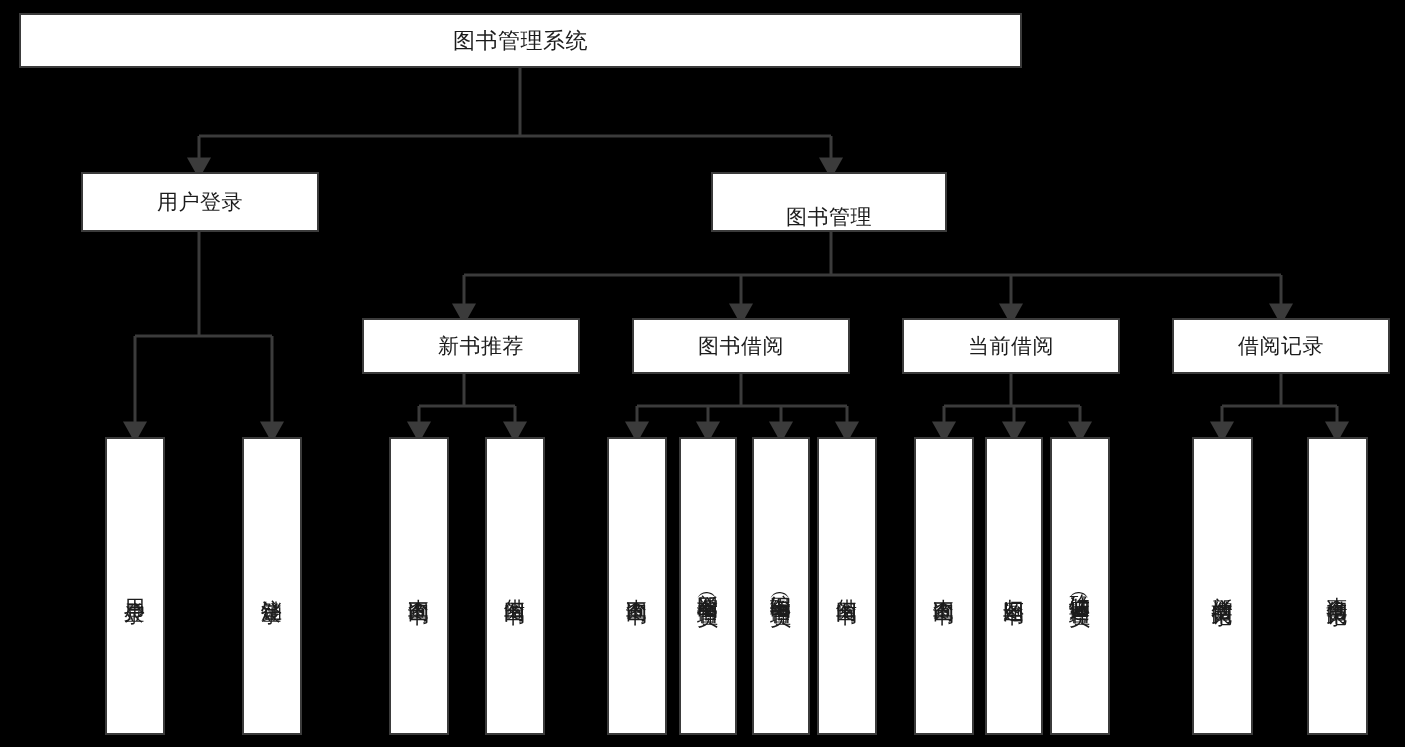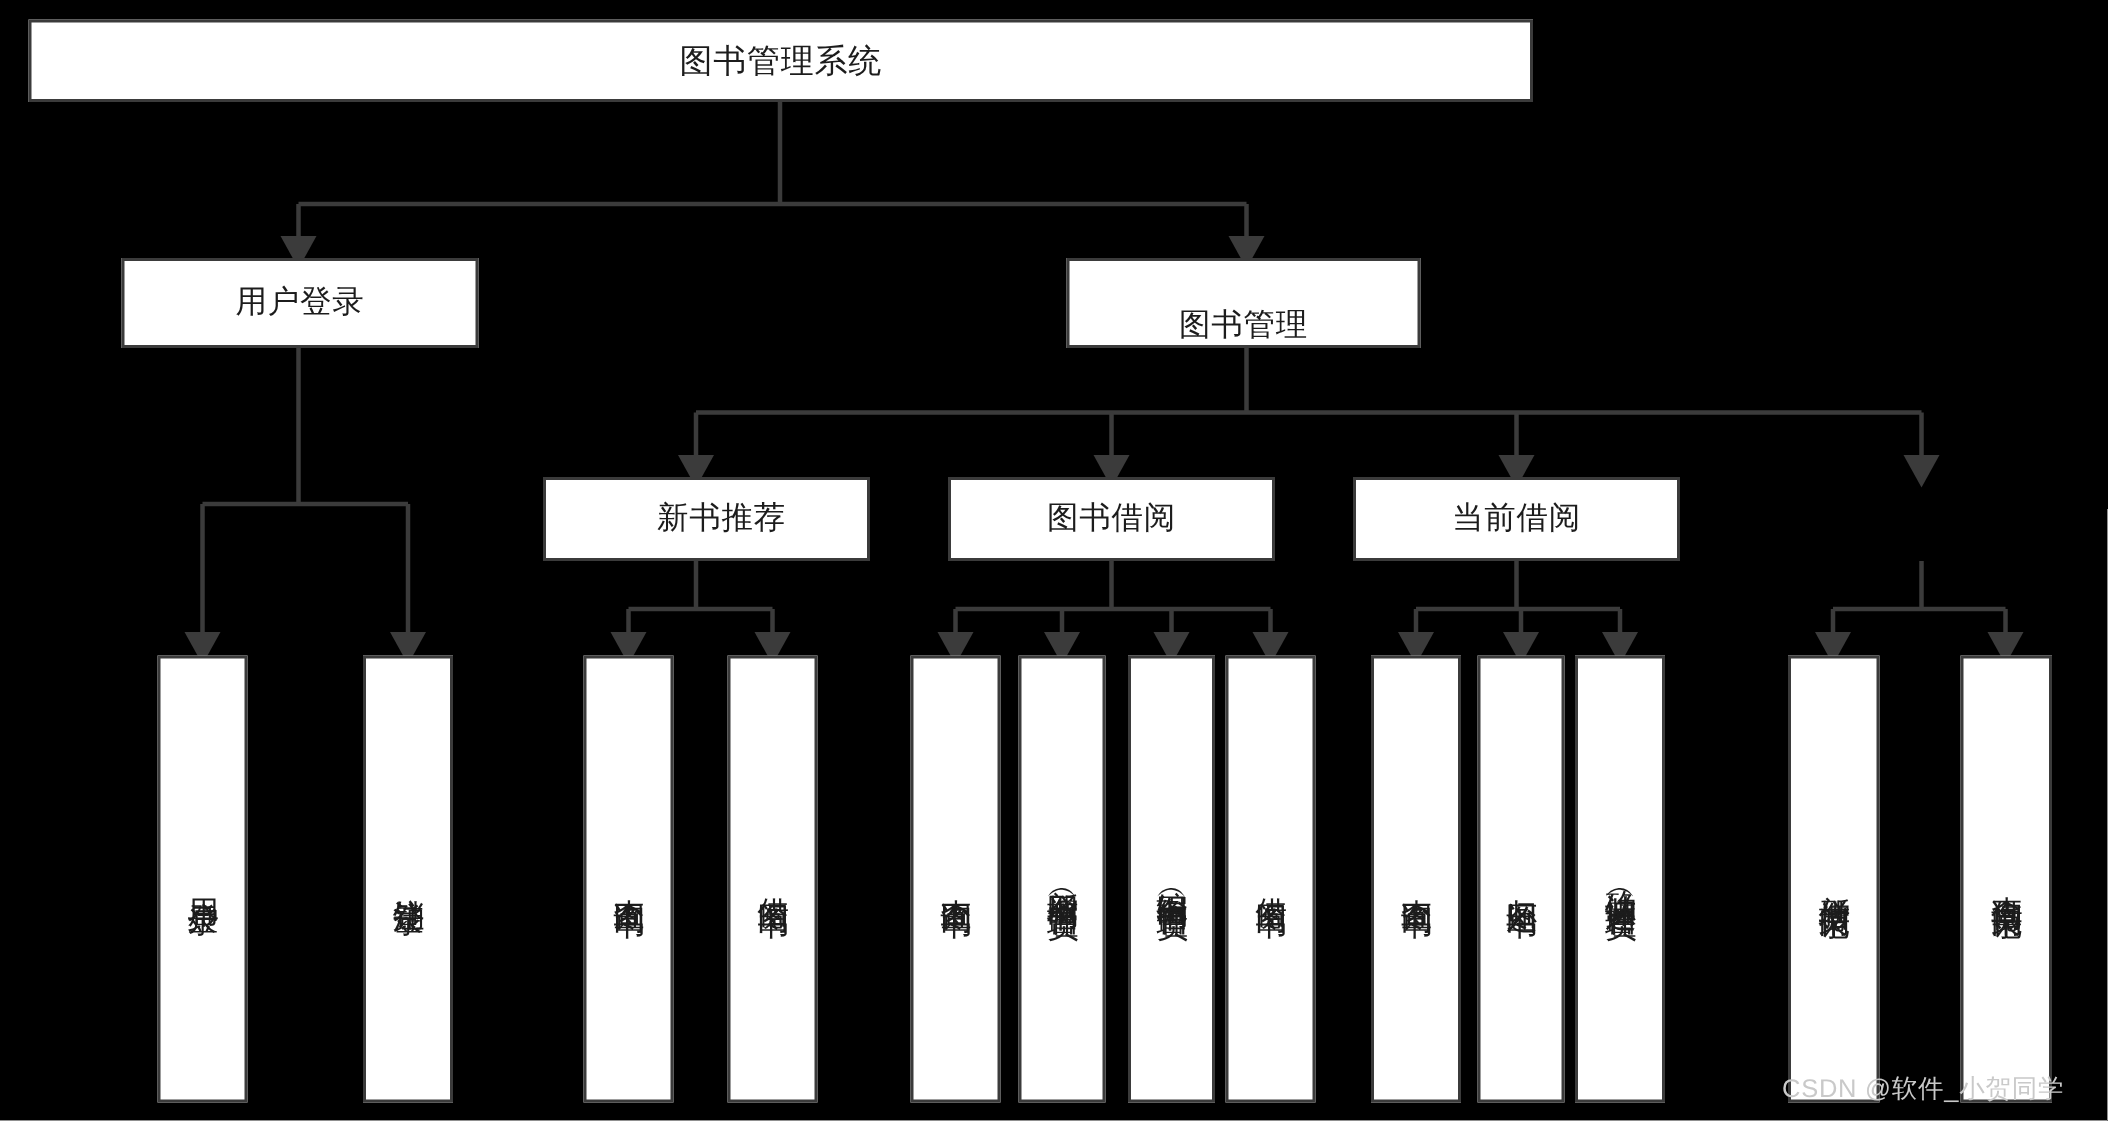--- a/index.html
+++ b/index.html
@@ -144,20 +144,23 @@
   </div>
 
   <div class="node h-node" style="left:902px; top:318px; width:218px; height:56px;">
     <span class="node-label">当前借阅</span>
   </div>
 
   <div class="node h-node" style="left:632px; top:318px; width:218px; height:56px;">
     <span class="node-label">图书借阅</span>
   </div>
 
+  <div class="node h-node" style="left:1172px; top:318px; width:218px; height:56px;">
+    <span class="node-label">借阅记录</span>
+  </div>
 
   <div class="node v-node" style="left:105px; top:437px; width:60px; height:298px;">
     <span class="node-label">用户登录</span>
   </div>
 
   <div class="node v-node" style="left:242px; top:437px; width:60px; height:298px;">
     <span class="node-label">注销登录</span>
   </div>
 
   <div class="node v-node" style="left:389px; top:437px; width:60px; height:298px;">
@@ -197,15 +200,14 @@
   </div>
 
   <div class="node v-node" style="left:1192px; top:437px; width:61px; height:298px;">
     <span class="node-label">新增借阅记录</span>
   </div>
 
   <div class="node v-node" style="left:1307px; top:437px; width:61px; height:298px;">
     <span class="node-label">查询借阅记录</span>
   </div>
 
-  <div id="watermark">CSDN @软件_小贺同学</div>
 
 </div>
 
 </body></html>

